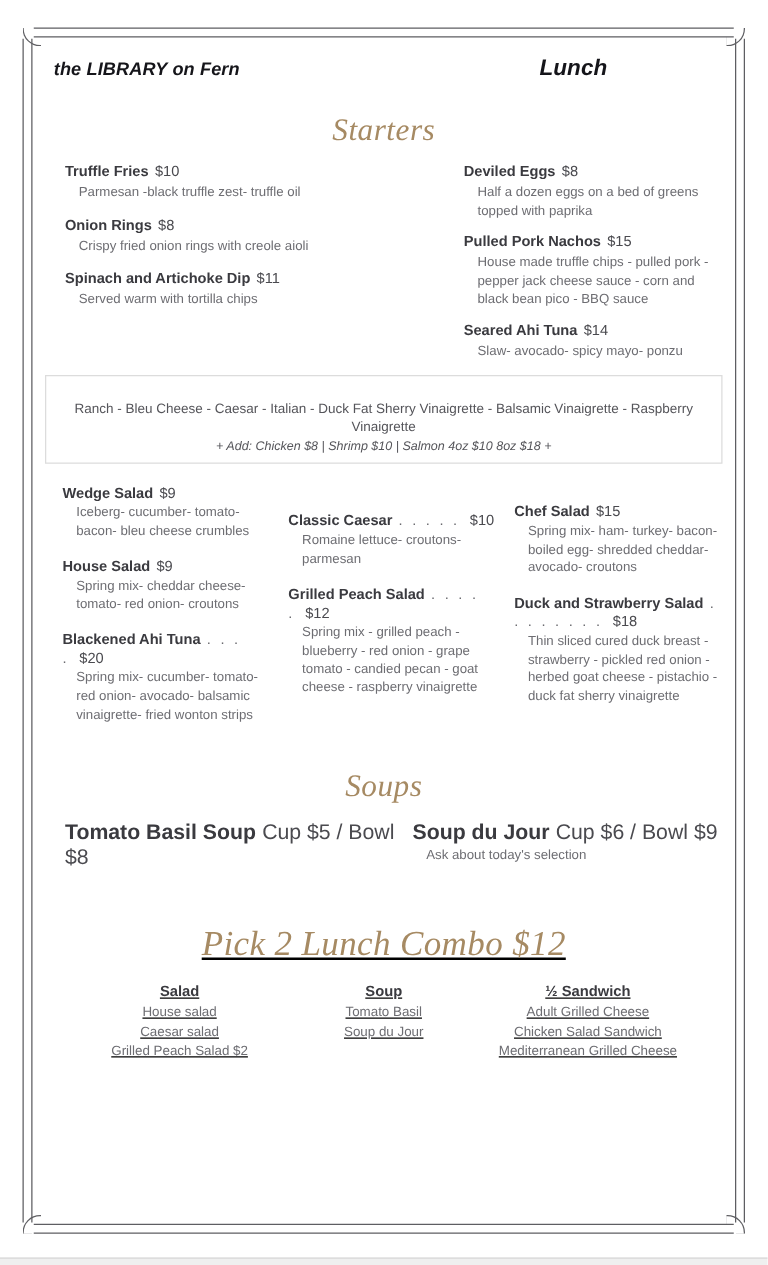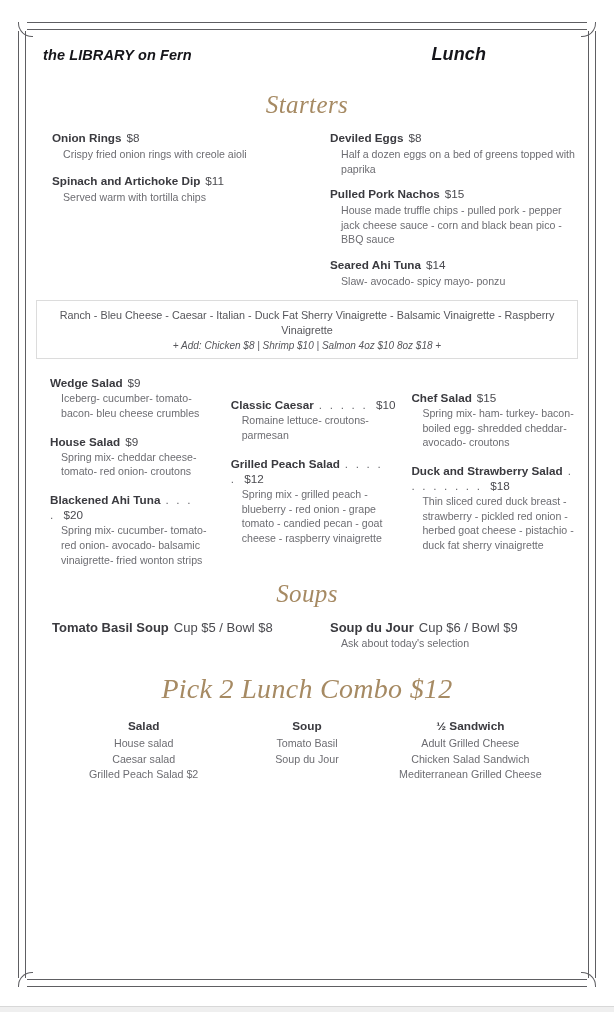--- a/index.html
+++ b/index.html
@@ -169,26 +169,26 @@
   }
 
   
   #starters-columns {
     display: flex;
     align-items: flex-start;
     padding: 0 0 0 20px;
   }
   #starters-col-left  { width: 278px; }
   #starters-col-right { width: 252px; }
-  #starters-col-right .item { margin-bottom: 11px; }
+  #starters-col-right .item { margin-bottom: 11px; margin-left: 41px; }
 
   
   #dressings-box {
     border: 1px solid #dcdcdc;
-    padding: 7px 12px 7px;
+    padding: 19px 12px 7px;
     text-align: center;
     margin: 0 4px 16px 4px;
   }
   #dressings-list {
     font-size: 10.8px;
     color: #55555a;
     line-height: 1.42;
   }
   #dressings-addons {
     font-size: 10px;
@@ -203,46 +203,46 @@
     align-items: center;
     padding-left: 18px;
   }
   #salads-col-1 { width: 176px; padding-right: 12px; }
   #salads-col-2 { width: 176px; padding-right: 12px; }
   #salads-col-3 { width: 178px; }
   #salads-columns .item { margin-bottom: 13px; }
   #salads-columns .item-head { line-height: 1.3; }
 
   
-  #soups-section { }
+  #soups-section { margin-top: 24px; }
   #soups-columns {
     display: flex;
     padding-left: 20px;
   }
   #soups-col-left  { width: 278px; }
   #soups-col-right { width: 252px; }
   .soup-head {
-    font-size: 13px;
+    font-size: 17px;
     font-weight: bold;
     color: #3a3a3f;
   }
   .soup-head .price {
     font-weight: normal;
     color: #4a4a4f;
     margin-left: 5px;
   }
   .soup-note {
     font-size: 10.6px;
     color: #6d6d72;
     padding-left: 11px;
     margin-top: 2px;
   }
 
   
-  #combo-section { margin-top: 24px; }
+  #combo-section { margin-top: 44px; text-decoration: underline; }
   #combo-columns {
     display: flex;
     padding: 0 30px;
   }
   .combo-col {
     flex: 1;
     text-align: center;
   }
   .combo-col-title {
     font-size: 11.8px;
@@ -277,20 +277,24 @@
     <div id="menu-header">
       <div class="brand">the LIBRARY on Fern</div>
       <div class="meal">Lunch</div>
     </div>
 
     <div>
       <div class="section-heading" id="heading-starters">Starters</div>
       <div id="starters-columns">
         <div id="starters-col-left">
             <div class="item">
+              <div class="item-head"><span>Truffle Fries</span><span class="price">$10</span></div>
+              <div class="item-desc">Parmesan -black truffle zest- truffle oil</div>
+            </div>
+            <div class="item">
               <div class="item-head"><span>Onion Rings</span><span class="price">$8</span></div>
               <div class="item-desc">Crispy fried onion rings with creole aioli</div>
             </div>
             <div class="item">
               <div class="item-head"><span>Spinach and Artichoke Dip</span><span class="price">$11</span></div>
               <div class="item-desc">Served warm with tortilla chips</div>
             </div>
           </div>
         <div id="starters-col-right">
             <div class="item">

